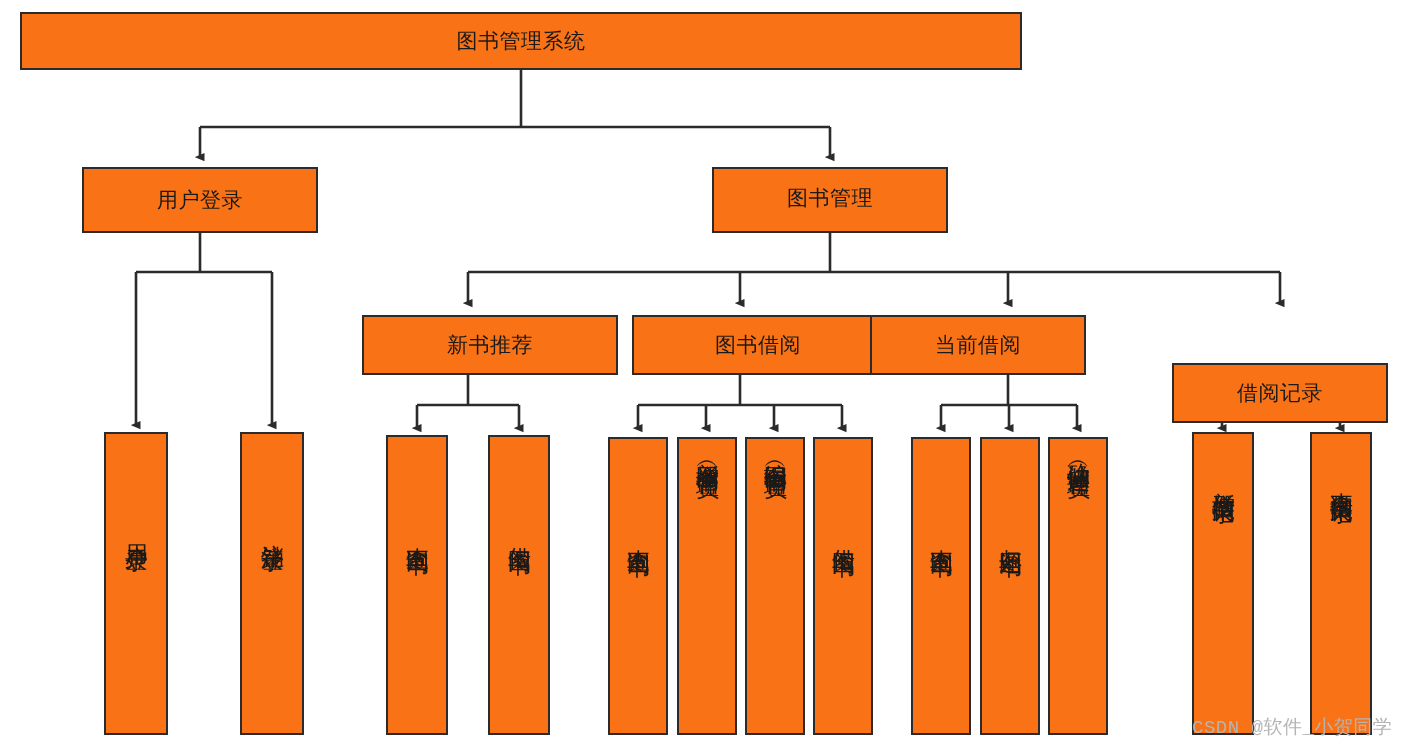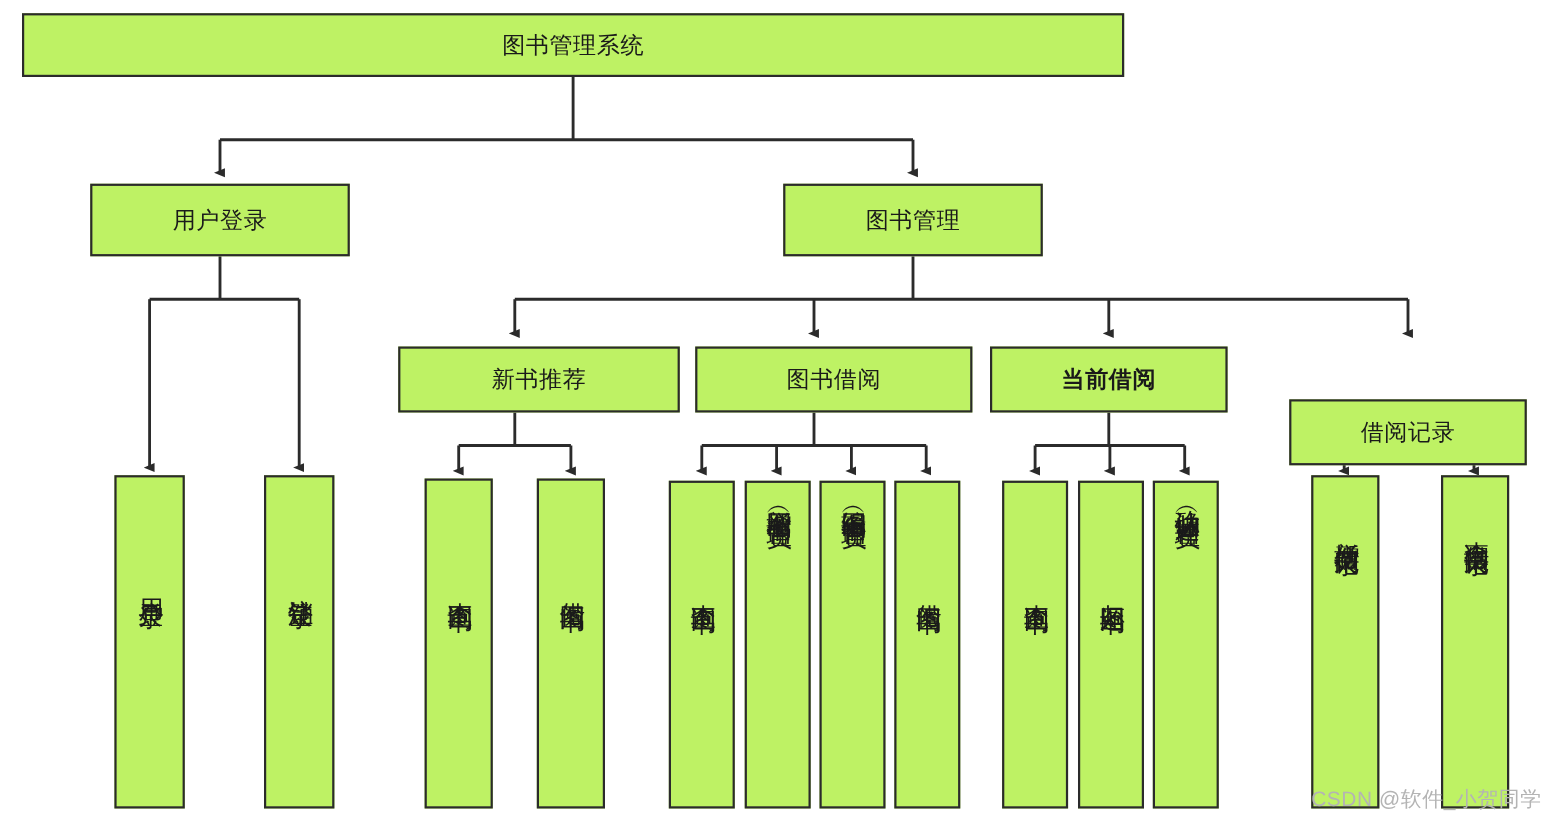--- a/index.html
+++ b/index.html
@@ -18,21 +18,21 @@
     position:absolute;
     left:0; top:0;
     width:1405px;
     height:747px;
     pointer-events:none;
   }
   .node{
     position:absolute;
     box-sizing:border-box;
     border:2px solid #2b2b2b;
-    background:#bef264;
+    background:#f97316;
     display:flex;
     align-items:center;
     justify-content:center;
     color:#1a1a1a;
   }
   .node .label{
     display:block;
     line-height:1.18;
     letter-spacing:0.5px;
     white-space:pre;
@@ -58,21 +58,21 @@
   }
   .v-node.mid .label{
     margin-top:0;
   }
   .watermark{
     position:absolute;
     font-size:19px;
     color:#b4b4b4;
     letter-spacing:0.5px;
     white-space:nowrap;
-    font-family:Liberation Sans, sans-serif;
+    font-family:Liberation Mono, monospace;
   }
 </style>
 </head>
 <body>
 
 <div id="canvas">
 
   <svg class="lines" viewBox="0 0 1405 747">
     <defs>
       <marker id="arrow" markerWidth="10" markerHeight="10" refX="4.4" refY="4.5" orient="auto" markerUnits="userSpaceOnUse">
@@ -124,31 +124,31 @@
     </g>
   </svg>
 
   <div class="node h-node" style="left:20px; top:12px; width:1002px; height:58px;">
     <span class="label">图书管理系统</span>
   </div>
 
   <div class="node h-node" style="left:82px; top:167px; width:236px; height:66px;">
     <span class="label">用户登录</span>
   </div>
-  <div class="node h-node" style="left:712px; top:167px; width:236px; height:66px;">
+  <div class="node h-node" style="left:712px; top:167px; width:236px; height:66px;font-family:Liberation Mono, monospace;">
     <span class="label">图书管理</span>
   </div>
 
   <div class="node h-node" style="left:362px; top:315px; width:256px; height:60px;">
     <span class="label">新书推荐</span>
   </div>
   <div class="node h-node" style="left:632px; top:315px; width:252px; height:60px;">
     <span class="label">图书借阅</span>
   </div>
-  <div class="node h-node" style="left:900px; top:315px; width:216px; height:60px;font-weight:bold;">
+  <div class="node h-node" style="left:870px; top:315px; width:216px; height:60px;">
     <span class="label">当前借阅</span>
   </div>
   <div class="node h-node" style="left:1172px; top:315px; width:216px; height:60px;margin-top:48px;">
     <span class="label">借阅记录</span>
   </div>
 
   <div class="node v-node mid" style="left:104px; top:432px; width:64px; height:303px; padding-top:92px;">
     <span class="label">用户登录</span>
   </div>
   <div class="node v-node mid" style="left:240px; top:432px; width:64px; height:303px; padding-top:92px;">

